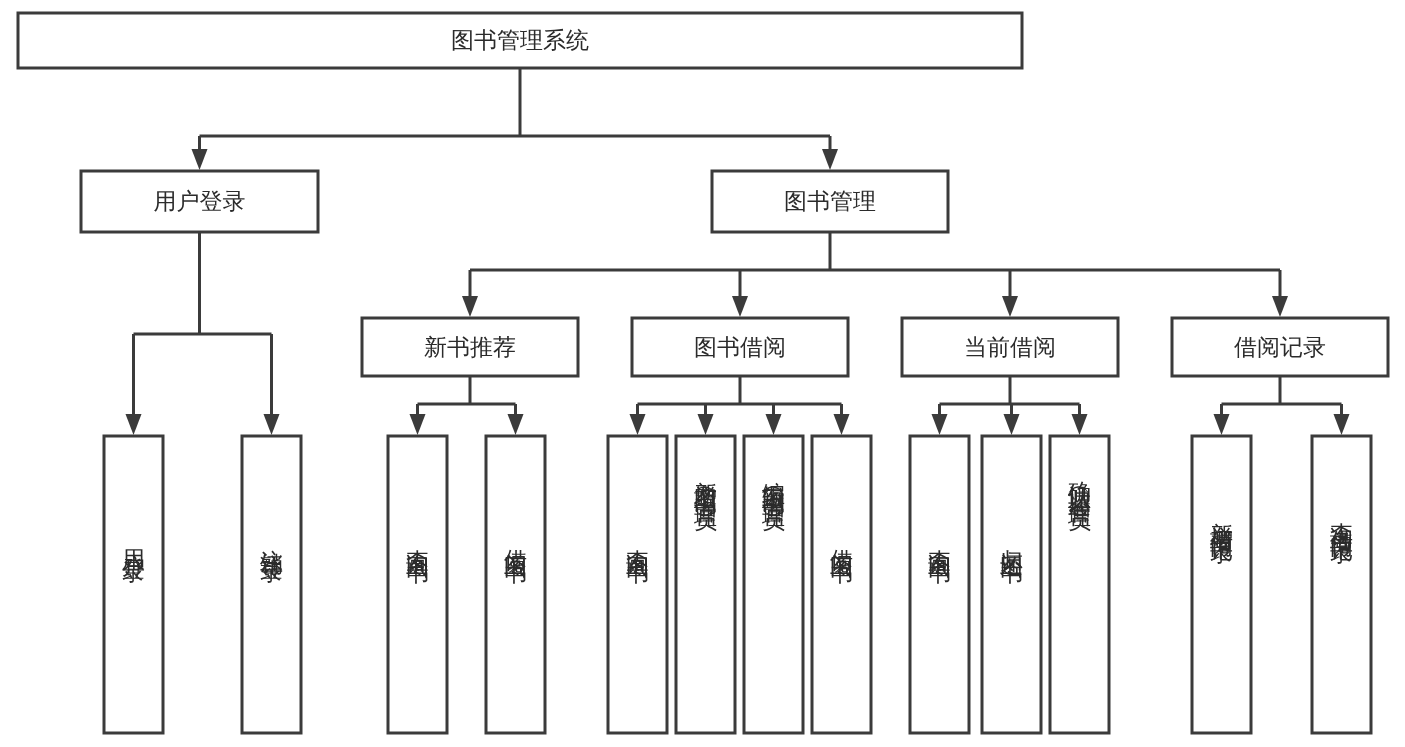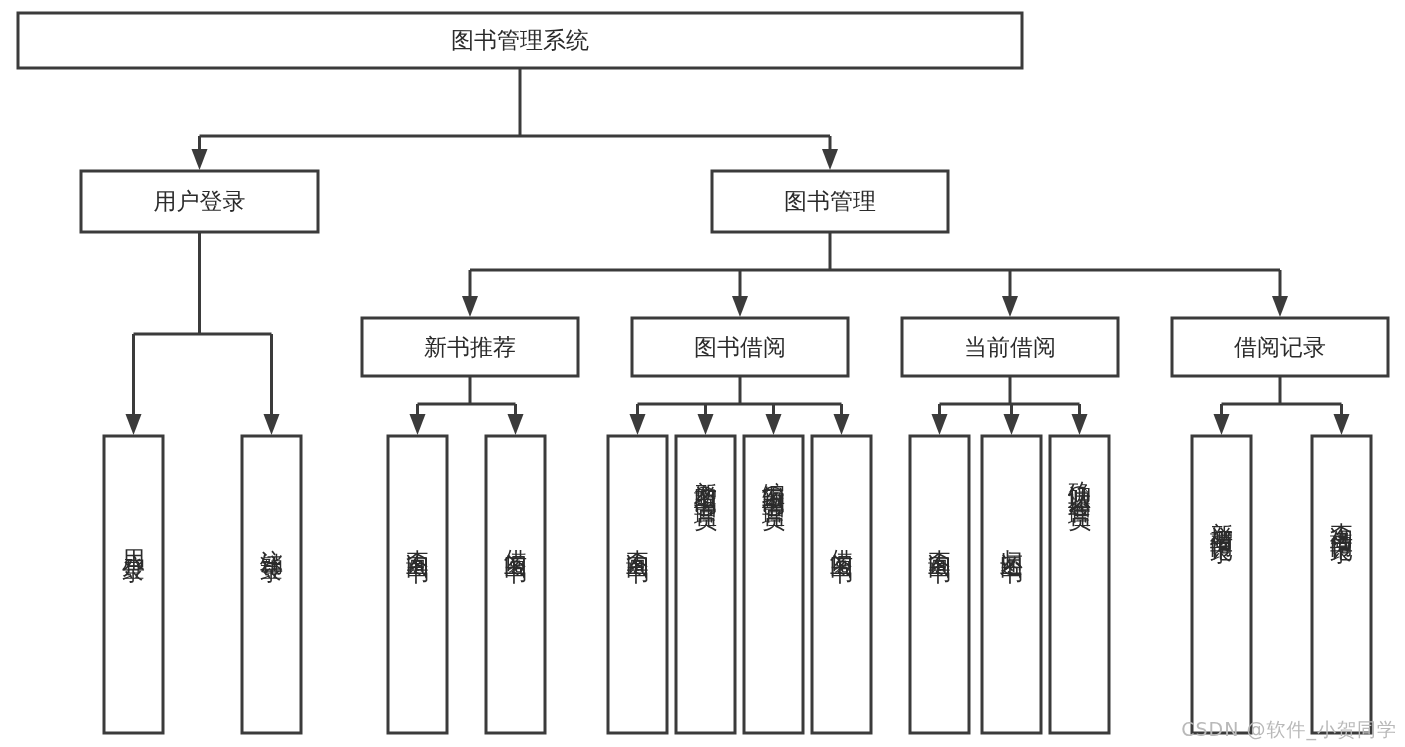--- a/index.html
+++ b/index.html
@@ -186,14 +186,13 @@
       <div class="leaf-text-wrap" style="left: 1050px; top: 436px; width: 59px; height: 297px; padding-top: 27px; box-sizing: border-box;">
         <span class="leaf-text">确认归还（管理员）</span>
       </div>
       <div class="leaf-text-wrap" style="left: 1192px; top: 436px; width: 59px; height: 297px; padding-top: 68px; box-sizing: border-box;">
         <span class="leaf-text">新增借阅记录</span>
       </div>
       <div class="leaf-text-wrap" style="left: 1312px; top: 436px; width: 59px; height: 297px; padding-top: 68px; box-sizing: border-box;">
         <span class="leaf-text">查询借阅记录</span>
       </div>
     </div>
-  <div class="watermark">CSDN @软件_小贺同学</div>
 </div>
 
 </body></html>

